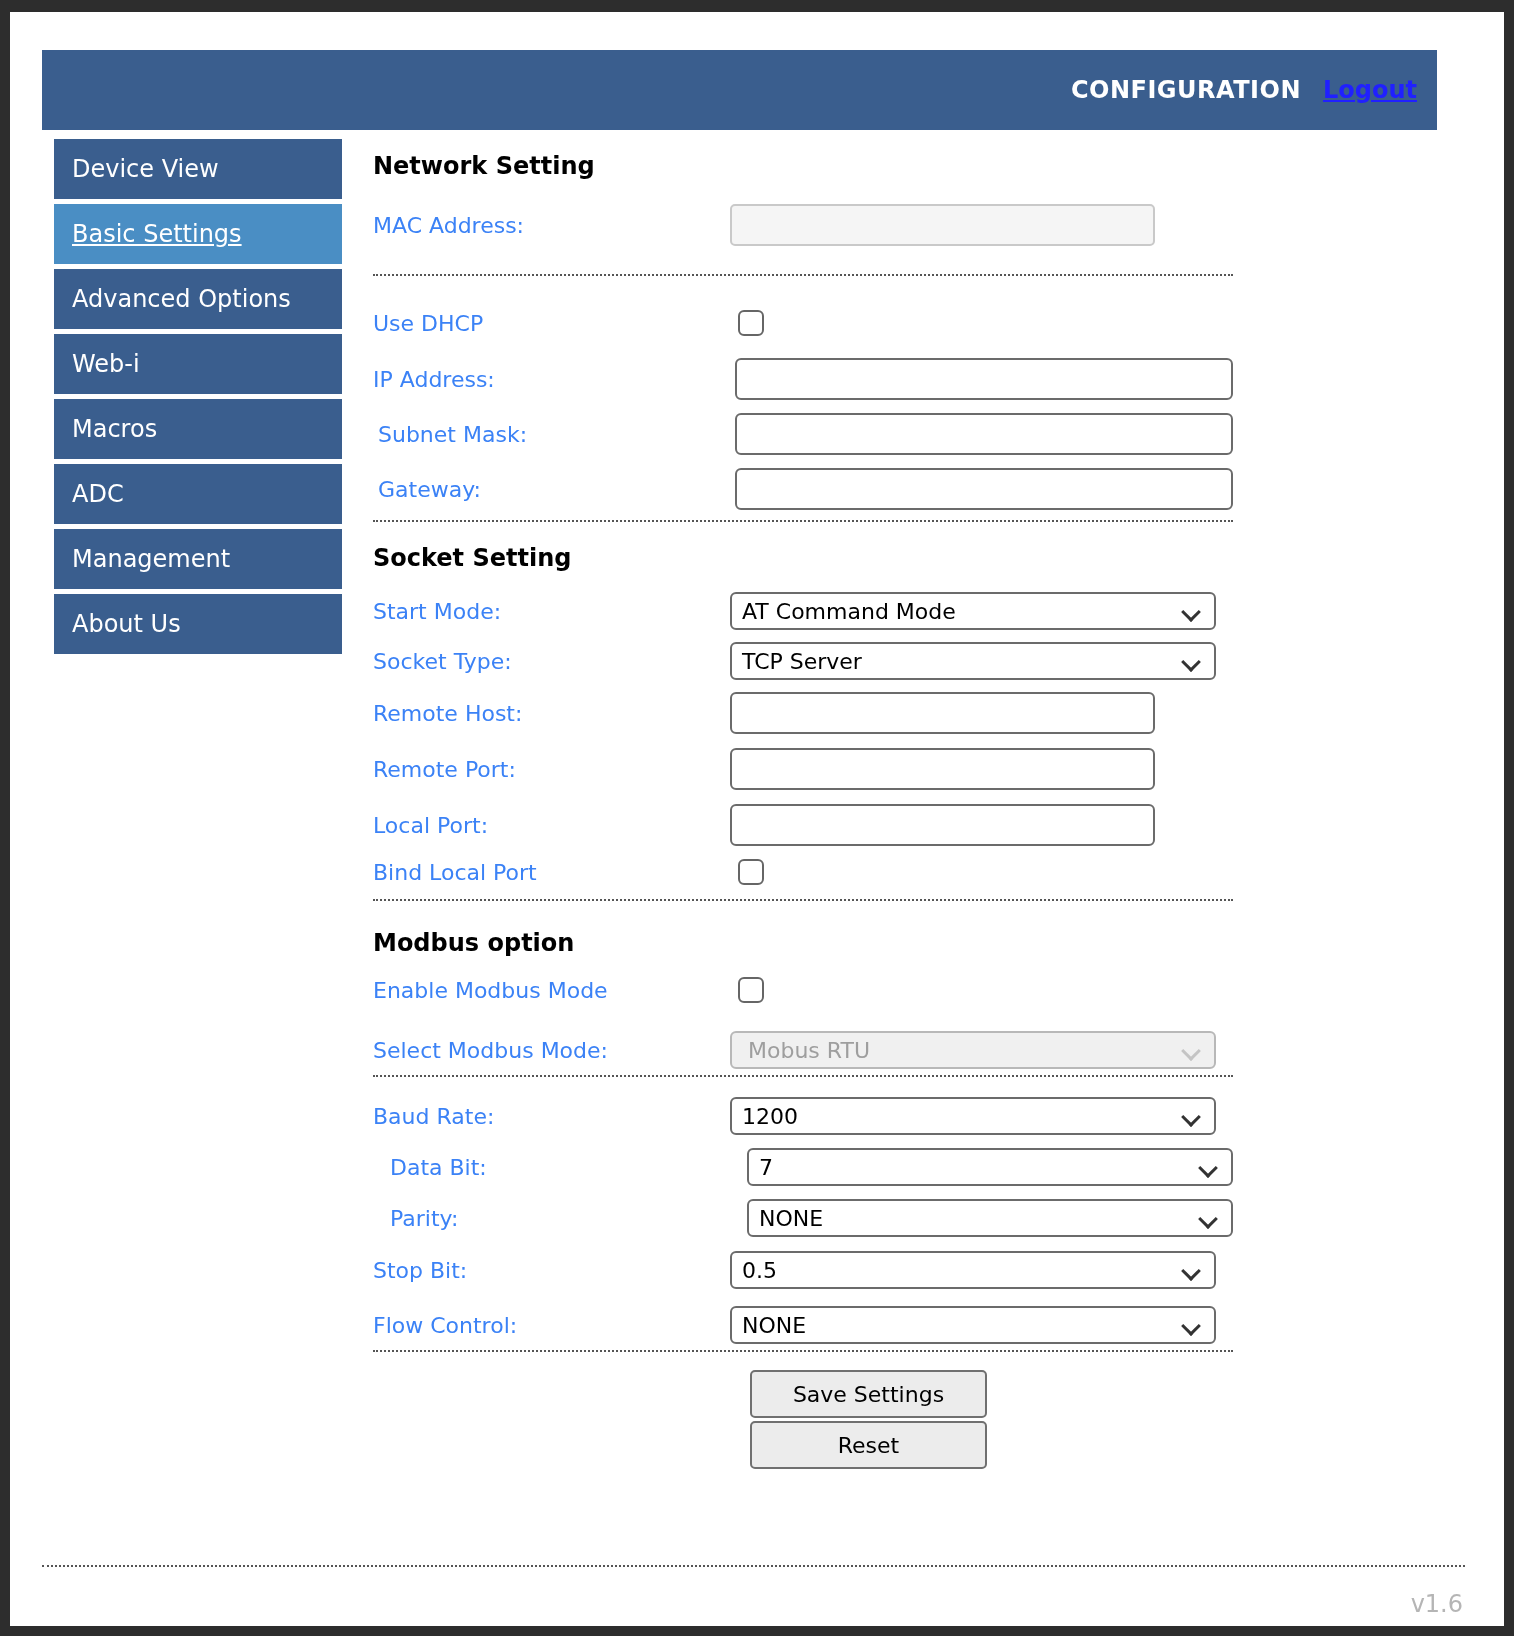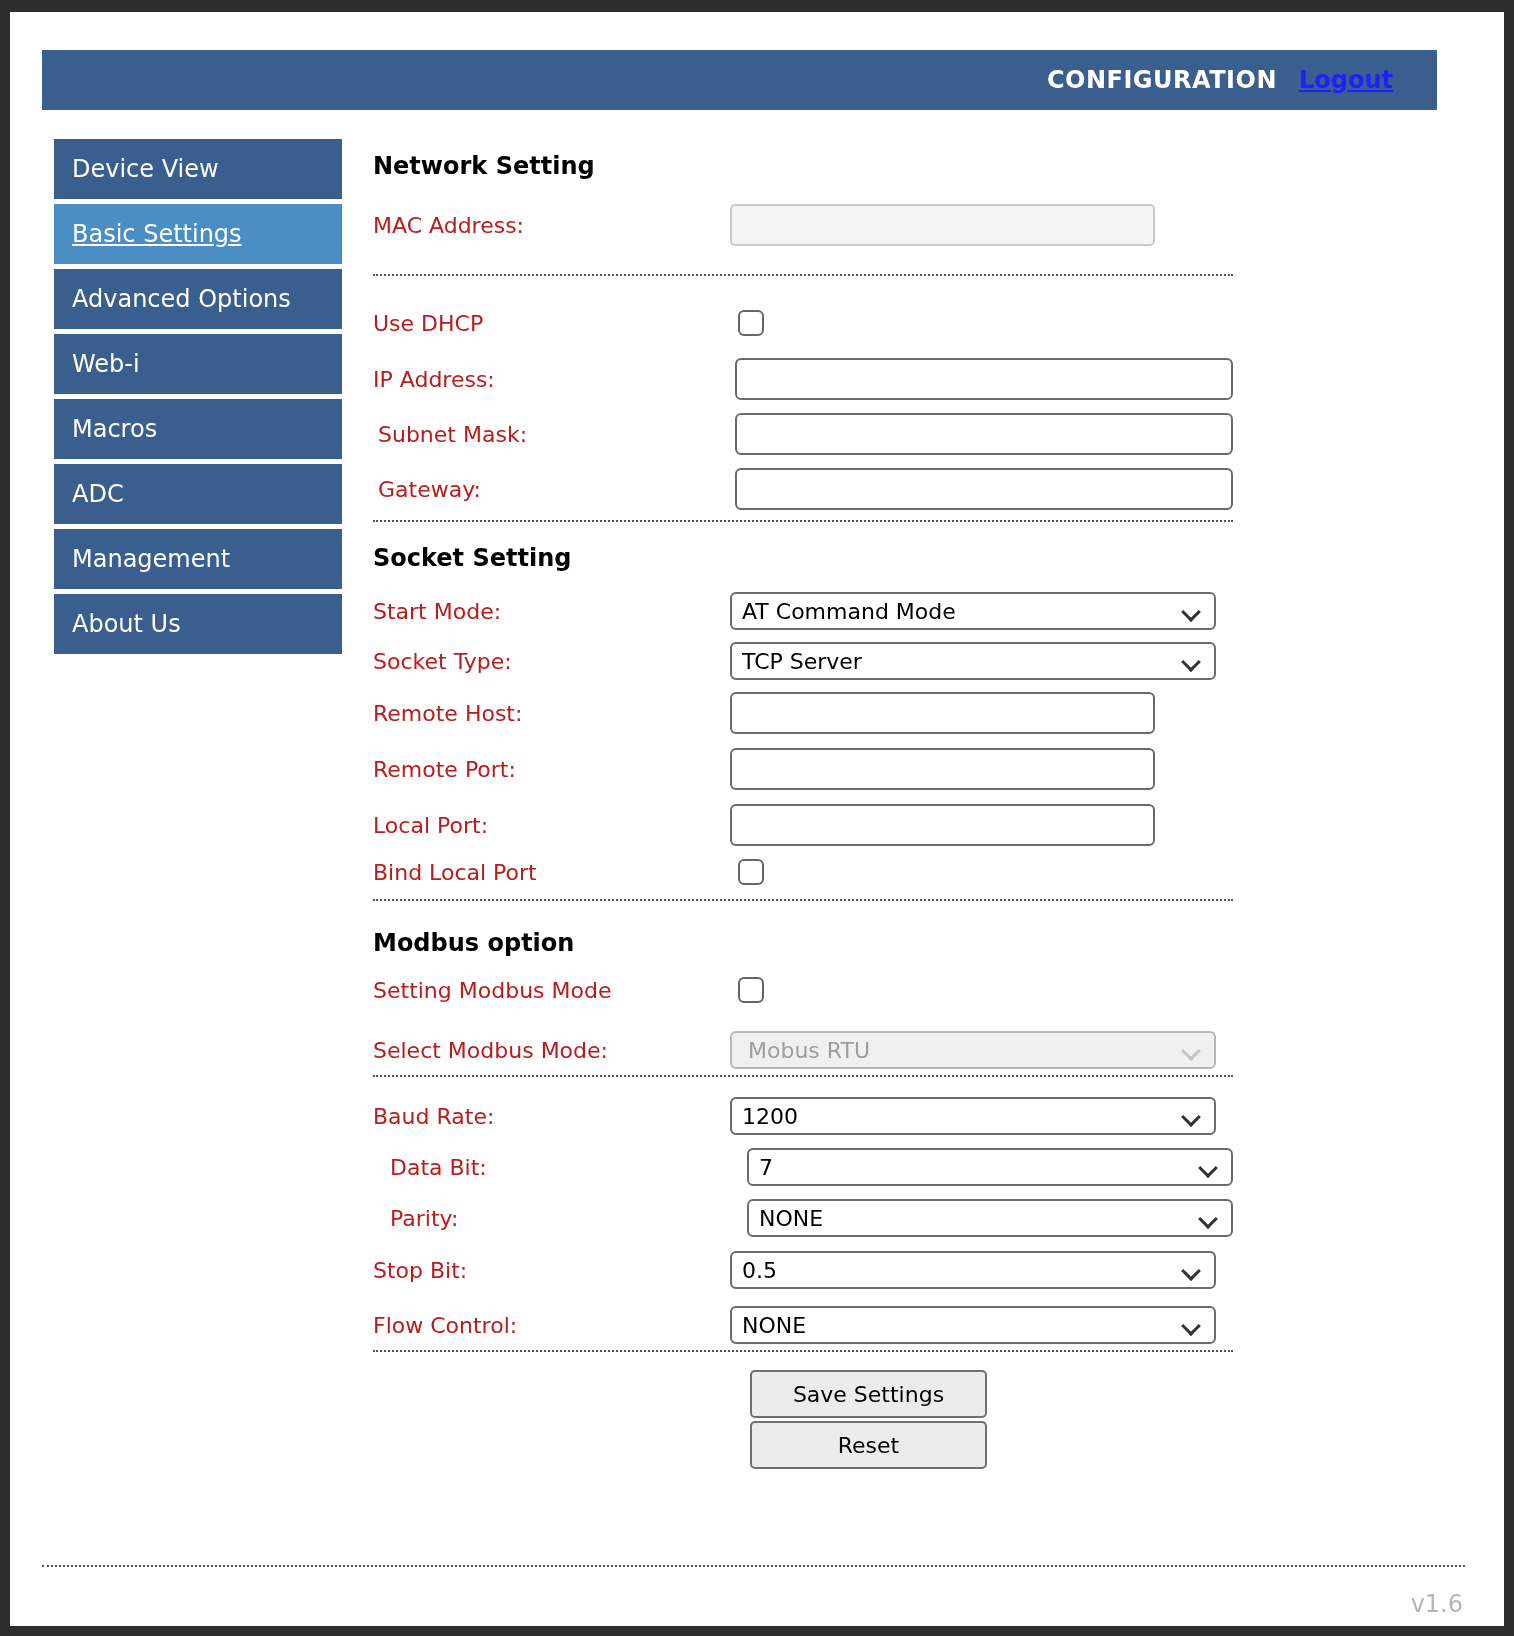--- a/index.html
+++ b/index.html
@@ -9,23 +9,23 @@
     background:#2d2d2d;
     font-family:"DejaVu Sans","Liberation Sans",sans-serif;
   }
   .page {
     position:absolute; left:10px; top:12px; width:1494px; height:1614px;
     background:#ffffff; overflow:hidden;
   }
 
   
   .topbar {
-    position:absolute; left:32px; top:38px; width:1395px; height:60px;
+    position:absolute; left:32px; top:38px; width:1395px; height:80px;
     background:#3a5e8e; display:flex; align-items:center; justify-content:flex-end;
-    padding-right:44px; box-sizing:border-box; gap:22px;
+    padding-right:20px; box-sizing:border-box; gap:22px;
   }
   .topbar .title {
     color:#ffffff; font-weight:bold; font-size:24px; letter-spacing:0.5px;
   }
   .topbar .logout {
     color:#2020ff; font-weight:bold; font-size:24px; text-decoration:underline; cursor:pointer;
   }
 
   
   .sidebar { position:absolute; left:32px; top:127px; width:300px; }
@@ -34,21 +34,21 @@
     font-weight:normal; font-size:24px; display:flex; align-items:center;
     padding-left:18px; box-sizing:border-box; cursor:pointer;margin-left:12px;
   }
   .nav-item.active { background:#4a8ec4; }
   .nav-item.active span { text-decoration:underline; }
 
   
   .main { position:absolute; left:363px; top:140px; width:860px; }
   .section-heading { font-size:24px; font-weight:bold; color:#000; margin:0; }
   .row { display:flex; align-items:center; }
-  .row .lbl { width:357px; font-size:22px; color:#b91c1c; flex:0 0 357px; }
+  .row .lbl { width:357px; font-size:22px; color:#3b82f6; flex:0 0 357px; }
   .sep { border-top:2px dotted #555; height:0; width:860px; }
 
   input[type="text"] {
     box-sizing:border-box; height:42px; border:2px solid #6b6b6b; border-radius:6px;
     font-size:22px; font-family:inherit; padding:0 10px; background:#fff; color:#000;
   }
   input.w-long  { width:498px; }
   input.w-short { width:425px; }
   input.disabled-input {
     background:#f5f5f5; border:2px solid #c9c9c9; border-radius:5px;
@@ -216,21 +216,21 @@
     <div class="row mt-bind">
       <span class="lbl">Bind Local Port</span>
       <input type="checkbox" class="checkbox" style="">
     </div>
 
     <div class="sep mt-sep3"></div>
 
     <h2 class="section-heading mt-h3">Modbus option</h2>
 
     <div class="row mt-en">
-      <span class="lbl">Setting Modbus Mode</span>
+      <span class="lbl">Enable Modbus Mode</span>
       <input type="checkbox" class="checkbox" style="">
     </div>
 
     <div class="row mt-selm">
       <span class="lbl">Select Modbus Mode:</span>
       <div class="select disabled">
         <span>Mobus RTU</span>
         <span class="chev"></span>
       </div>
     </div>

